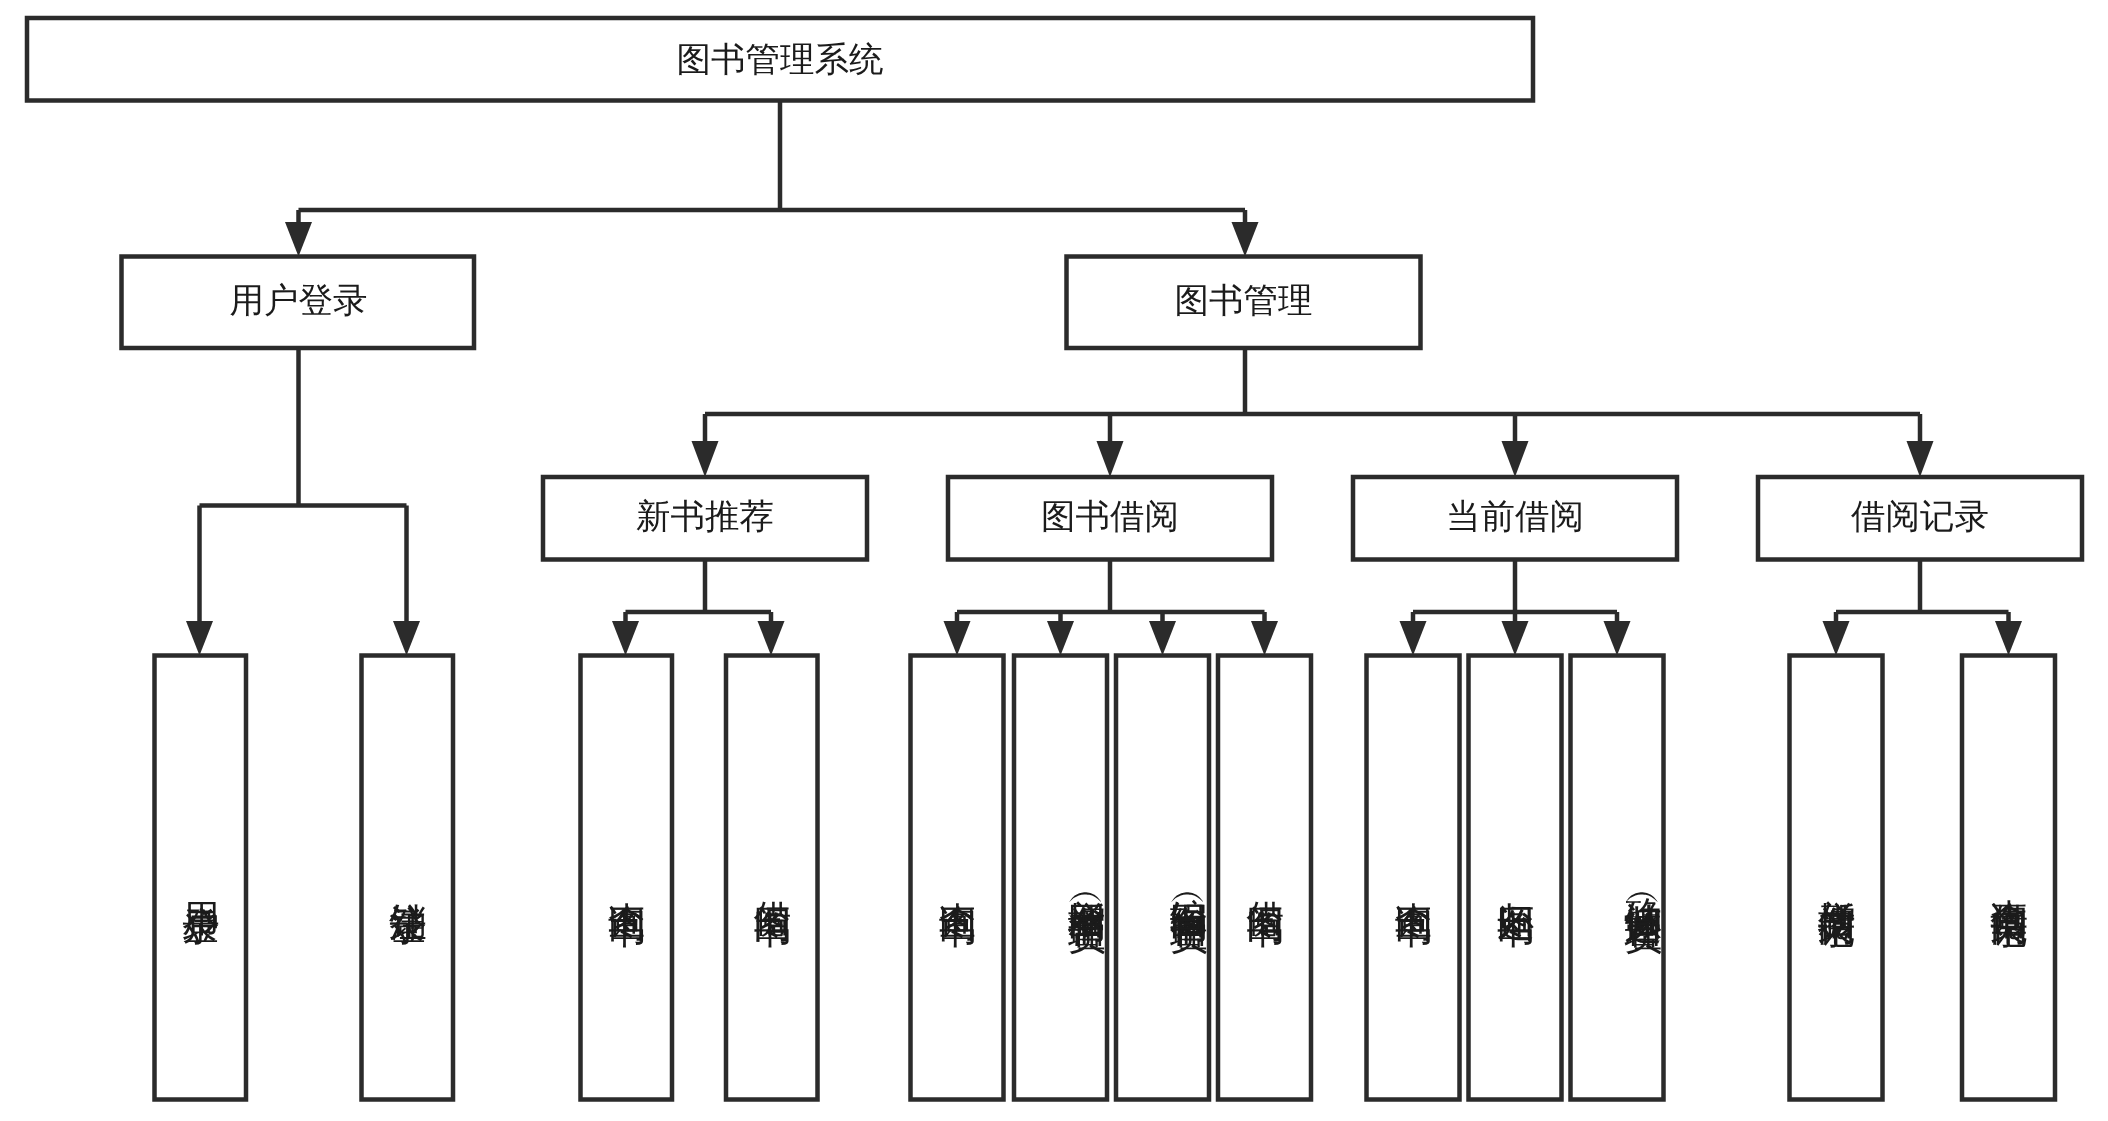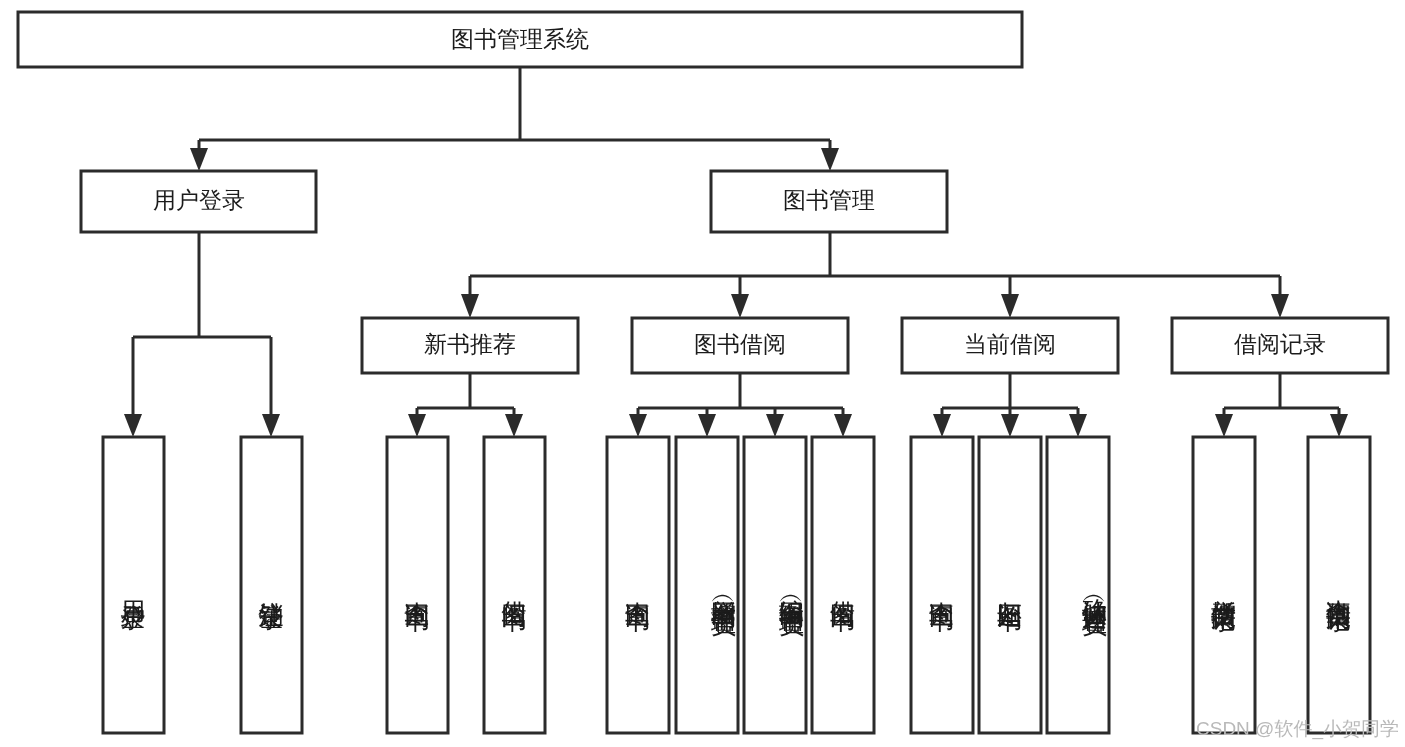--- a/index.html
+++ b/index.html
@@ -216,15 +216,14 @@
   <div class="leaf-label" style="left:744px; top:437px; width:62px; height:296px; align-items:flex-start; padding-top:6px; box-sizing:border-box;">编辑图书（管理员）</div>
   <div class="leaf-label" style="left:812px; top:437px; width:62px; height:296px;">借阅图书</div>
 
   <div class="leaf-label" style="left:911px; top:437px; width:62px; height:296px;">查询图书</div>
   <div class="leaf-label" style="left:979px; top:437px; width:62px; height:296px;">归还图书</div>
   <div class="leaf-label" style="left:1047px; top:437px; width:62px; height:296px; align-items:flex-start; padding-top:6px; box-sizing:border-box;">确认归还（管理员）</div>
 
   <div class="leaf-label" style="left:1193px; top:437px; width:62px; height:296px;">新增借阅记录</div>
   <div class="leaf-label" style="left:1308px; top:437px; width:62px; height:296px;">查询借阅记录</div>
 
-  <div class="watermark" style="left:1196px; top:716px;">CSDN @软件_小贺同学</div>
 
 </div>
 
 </body></html>

